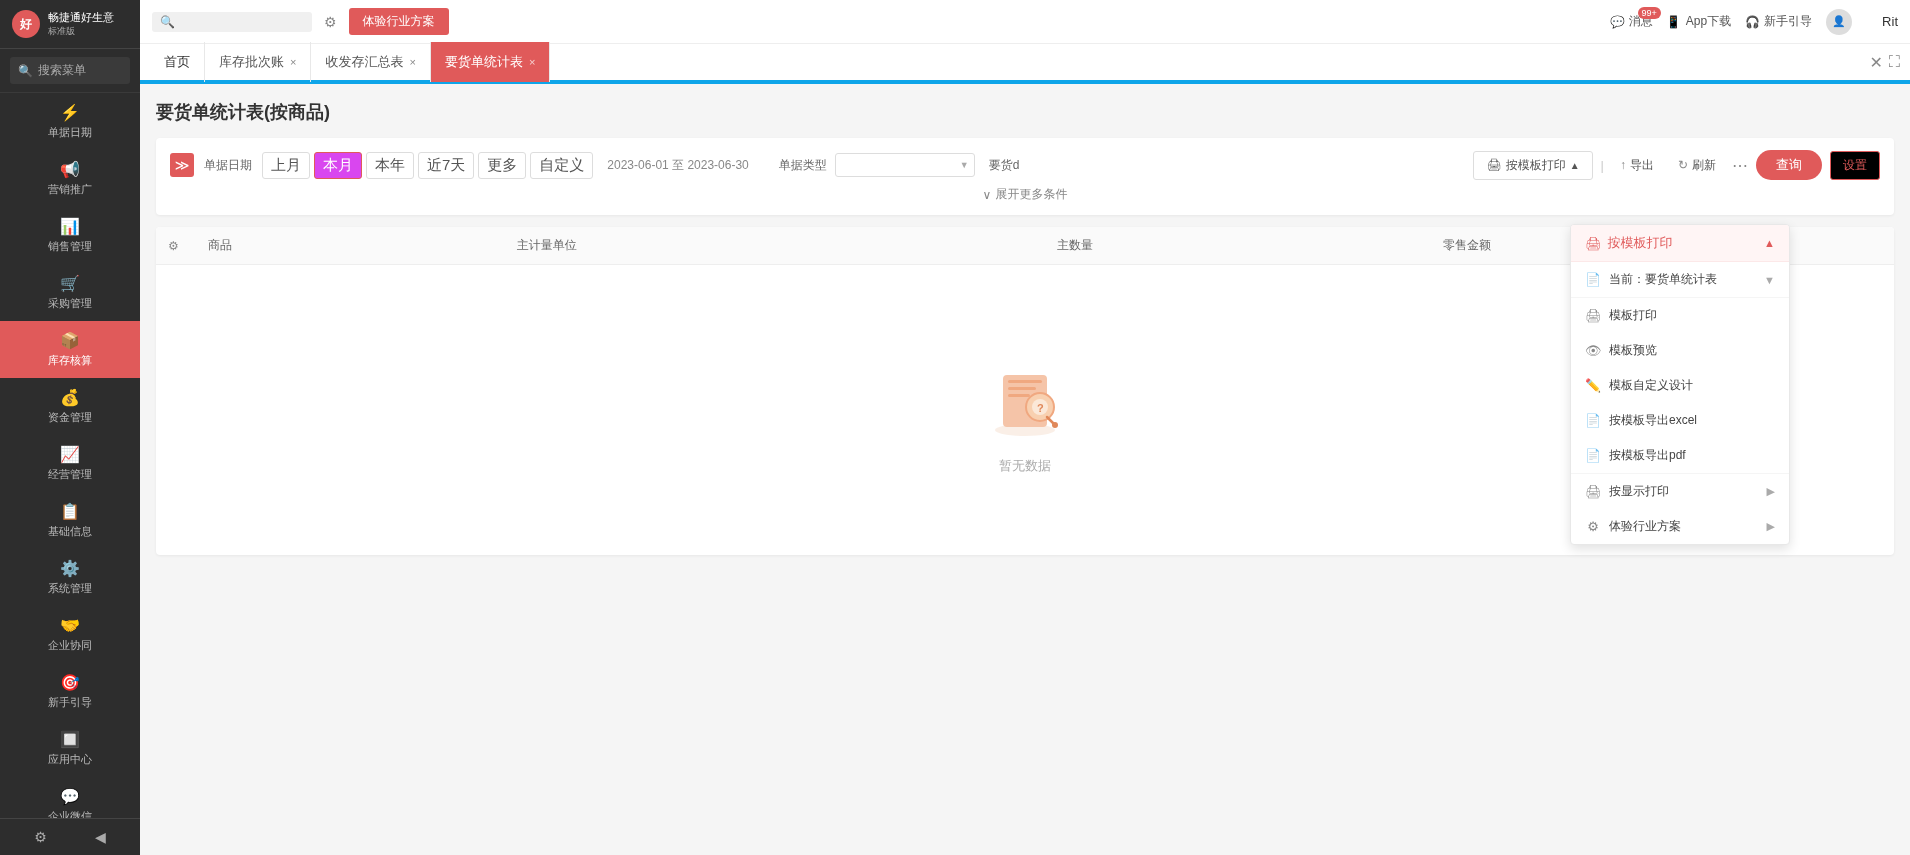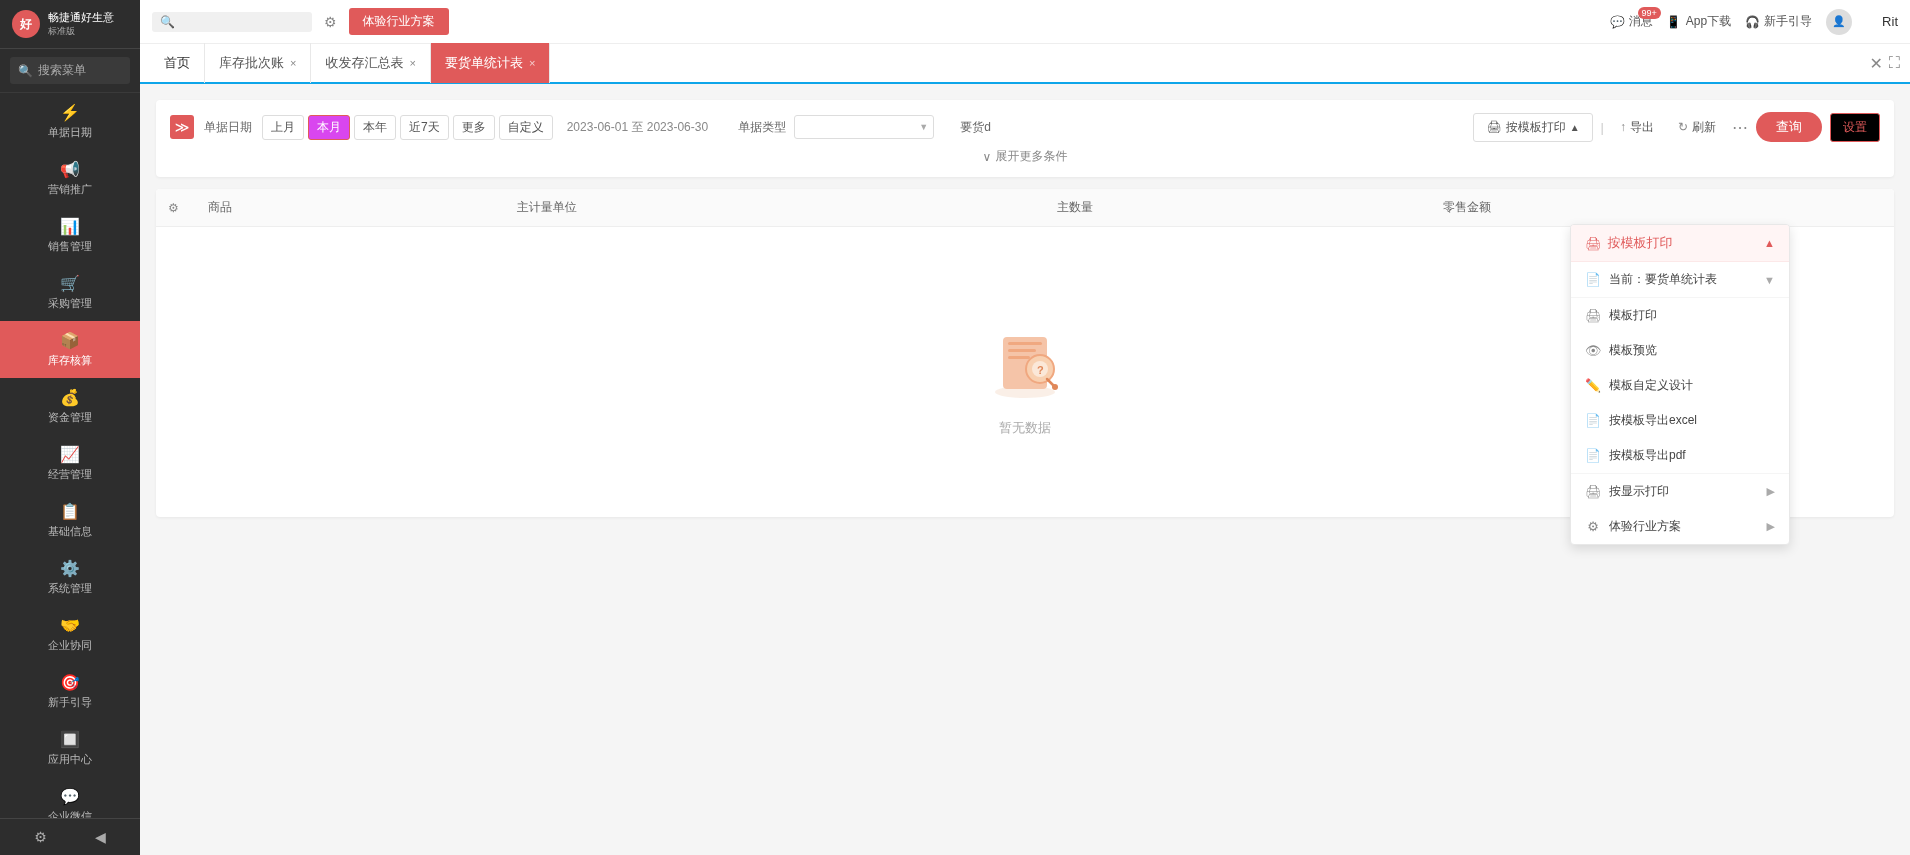--- a/index.html
+++ b/index.html
@@ -30,40 +30,40 @@
     .topbar-search { display: flex; align-items: center; background: #f0f0f0; border-radius: 3px; padding: 3px 8px; gap: 4px; min-width: 160px; }
     .topbar-search input { background: none; border: none; outline: none; font-size: 12px; color: #666; width: 100px; }
     .topbar-gear { color: #888; cursor: pointer; font-size: 14px; margin-left: 4px; }
     .topbar-trial { background: #e05a5a; color: white; border: none; padding: 5px 14px; border-radius: 3px; cursor: pointer; font-size: 12px; margin-left: 4px; }
     .topbar-right { margin-left: auto; display: flex; align-items: center; gap: 14px; }
     .topbar-icon-btn { display: flex; align-items: center; gap: 4px; cursor: pointer; color: #555; font-size: 12px; position: relative; }
     .badge { position: absolute; top: -6px; right: -8px; background: #e05a5a; color: white; font-size: 9px; border-radius: 8px; padding: 1px 4px; min-width: 16px; text-align: center; }
     .user-avatar { width: 26px; height: 26px; background: #ddd; border-radius: 50%; display: flex; align-items: center; justify-content: center; font-size: 11px; color: #888; }
 
     
-    .tabbar { background: #fff; height: 40px; display: flex; align-items: center; padding: 0 0 0 10px; border-bottom: 2px solid #0ea5e9; flex-shrink: 0; gap: 0; }
+    .tabbar { background: #fff; height: 40px; display: flex; align-items: center; padding: 0 0 0 10px; border-bottom: 4px solid #0ea5e9; flex-shrink: 0; gap: 0; }
     .tab { display: flex; align-items: center; height: 40px; padding: 0 14px; font-size: 13px; cursor: pointer; color: #555; border-right: 1px solid #e8e8e8; white-space: nowrap; }
     .tab:first-child { padding: 0 14px; }
     .tab.home { color: #333; font-weight: normal; }
     .tab.active { background: #e05a5a; color: white; border-radius: 0; }
     .tab .tab-close { margin-left: 6px; font-size: 11px; opacity: 0.7; }
     .tab-actions { margin-left: auto; display: flex; align-items: center; padding-right: 10px; gap: 6px; }
     .tab-action-btn { background: none; border: none; cursor: pointer; font-size: 16px; color: #888; }
 
     
     .content { flex: 1; overflow: auto; padding: 16px; background: #f5f5f5; position: relative; }
     .page-title { font-size: 18px; font-weight: bold; color: #333; margin-bottom: 14px; }
 
     
     .filter-card { background: #fff; border-radius: 4px; padding: 12px 14px; margin-bottom: 12px; box-shadow: 0 1px 3px rgba(0,0,0,0.06); }
     .filter-row { display: flex; align-items: center; gap: 10px; flex-wrap: wrap; }
     .filter-expand-btn { background: #e05a5a; color: white; border: none; width: 24px; height: 24px; border-radius: 3px; cursor: pointer; font-size: 14px; display: flex; align-items: center; justify-content: center; flex-shrink: 0; }
     .filter-label { color: #666; font-size: 12px; white-space: nowrap; }
     .date-btns { display: flex; gap: 4px; align-items: center; }
-    .date-btn { border: 1px solid #ddd; background: #fff; padding: 3px 8px; border-radius: 3px; cursor: pointer; font-size: 12px; color: #555; text-align: right; }
+    .date-btn { border: 1px solid #ddd; background: #fff; padding: 3px 8px; border-radius: 3px; cursor: pointer; font-size: 15px; color: #555; text-align: right; }
     .date-btn.active { background: #d946ef; color: white; border-color: #e05a5a; }
     .date-range { font-size: 12px; color: #888; margin-left: 4px; }
     .filter-type { display: flex; align-items: center; gap: 8px; margin-left: 20px; }
     .filter-select { border: 1px solid #ddd; background: #fff; padding: 4px 22px 4px 8px; border-radius: 3px; font-size: 12px; color: #555; min-width: 140px; appearance: none; cursor: pointer; }
     .filter-select-wrap { position: relative; display: inline-block; }
     .filter-select-wrap::after { content: '▼'; position: absolute; right: 6px; top: 50%; transform: translateY(-50%); font-size: 9px; color: #aaa; pointer-events: none; }
     .expand-more { display: flex; align-items: center; justify-content: center; gap: 4px; color: #888; font-size: 12px; cursor: pointer; padding: 6px 0 0; }
 
     
     .table-card { background: #fff; border-radius: 4px; box-shadow: 0 1px 3px rgba(0,0,0,0.06); overflow: hidden; }
@@ -220,20 +220,21 @@
       <span>要货单统计表</span>
       <span class="tab-close">×</span>
     </div>
     <div class="tab-actions">
       <button class="tab-action-btn">✕</button>
       <button class="tab-action-btn">⛶</button>
     </div>
   </div>
 
   <div class="content">
+    <div class="page-title">要货单统计表(按商品)</div>
 
     <div class="filter-card">
       <div class="filter-row">
         <button class="filter-expand-btn">≫</button>
 
         <span class="filter-label">单据日期</span>
 
         <div class="date-btns">
           <button class="date-btn">上月</button>
           <button class="date-btn active">本月</button>
@@ -244,21 +245,21 @@
         </div>
         <span class="date-range">2023-06-01 至 2023-06-30</span>
 
         <div class="filter-type">
           <span class="filter-label">单据类型</span>
           <div class="filter-select-wrap">
             <select class="filter-select"></select>
           </div>
         </div>
 
-        <div style="margin-left:16px; display:flex; align-items:center; gap:8px;">
+        <div style="margin-left:4px; display:flex; align-items:center; gap:8px;">
           <span class="filter-label">要货d</span>
         </div>
 
         <div class="action-btns">
           <button class="btn-print">
             <span>🖨</span>
             <span>按模板打印</span>
             <span style="font-size:10px;">▲</span>
           </button>
           <span style="color:#ccc;">|</span>

